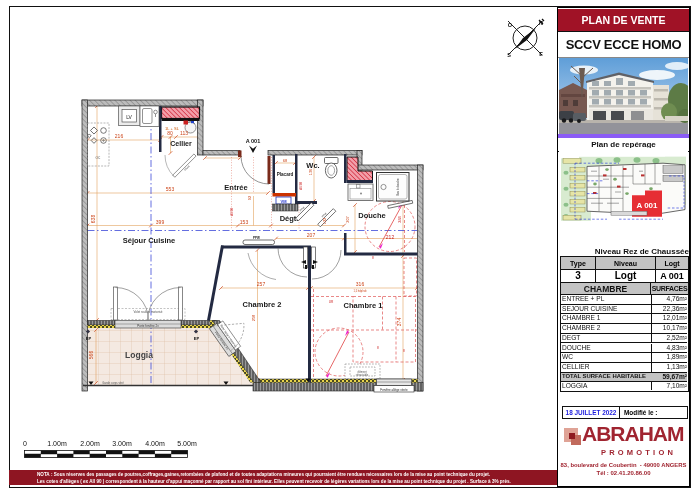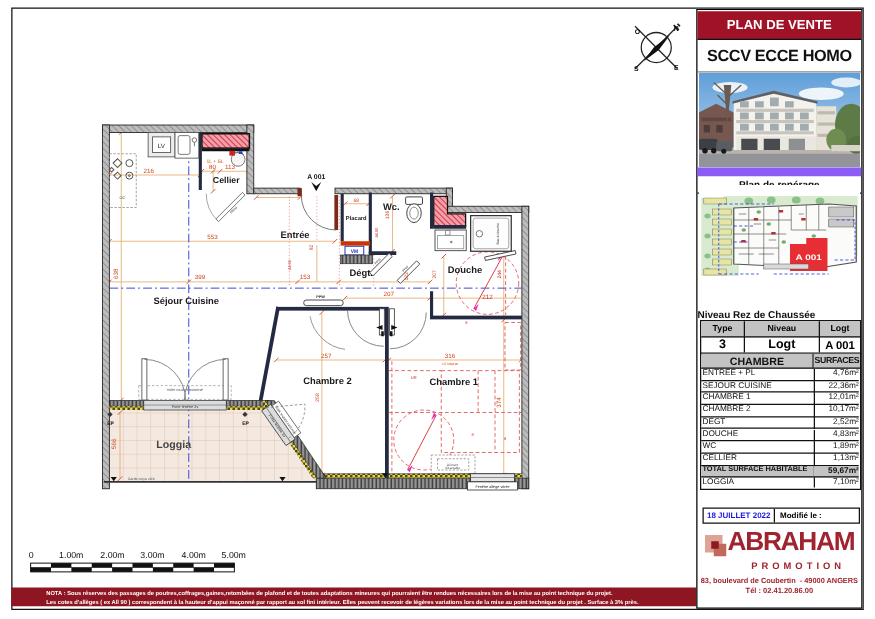--- a/index.html
+++ b/index.html
@@ -514,21 +514,21 @@
       <rect x="106" y="58" width="23" height="5" fill="#d8d4c8"></rect>
 
       <rect x="0" y="53" width="15" height="9" rx="2" fill="#3c4046"></rect>
       <rect x="14" y="55" width="13" height="8" rx="2" fill="#585d63"></rect>
       <ellipse cx="5" cy="62.5" rx="2.2" ry="2.2" fill="#17181a"></ellipse>
       <ellipse cx="12" cy="62.5" rx="2.2" ry="2.2" fill="#17181a"></ellipse>
       <ellipse cx="20" cy="63" rx="2" ry="2" fill="#17181a"></ellipse>
     </svg>
   </div>
 
-  <div class="abs" style="left:0;top:126px;width:131px;height:13px;border-top:7px solid #8b5cf6;border-bottom:1px solid #111;font-weight:bold;font-size:8px;color:#111;text-align:center;line-height:14px;">Plan de repérage</div>
+  <div class="abs" style="left:0;top:126px;width:131px;height:13px;border-top:4px solid #8b5cf6;border-bottom:1px solid #111;font-weight:bold;font-size:8px;color:#111;text-align:center;line-height:14px;">Plan de repérage</div>
 
   <div class="abs" style="left:1px;top:140px;width:129px;height:96px;overflow:hidden;">
     <svg width="129" height="96" viewBox="0 0 129 96">
       <rect x="0" y="0" width="129" height="96" fill="#fff"></rect>
       <g transform="translate(0,4) scale(1,0.8)">
 
       <rect x="2" y="8" width="30" height="78" fill="#d8ebd0"></rect>
       <rect x="20" y="6" width="107" height="18" fill="#d8ebd0"></rect>
       <rect x="106" y="6" width="21" height="60" fill="#d8ebd0"></rect>
       <g fill="#8cc08a">
@@ -581,21 +581,21 @@
       <text x="88" y="70" font-size="8" font-weight="bold" fill="#fff" text-anchor="middle" font-family="Liberation Sans">A 001</text>
 
       <g stroke="#2233dd" stroke-width="0.7" stroke-dasharray="2.5 1.8" fill="none">
         <path d="M16 14 H60 M16 14 V84 M16 84 H48 M110 30 H125 V70 H108 M60 84 H104 M28 36 H44 M28 52 H40"></path>
       </g>
       <rect x="52" y="74" width="36" height="5" fill="#d9d9d9" stroke="#555" stroke-width="0.5"></rect>
       </g>
     </svg>
   </div>
 
-  <div class="abs" style="left:0;top:239px;width:131px;height:11px;font-weight:bold;font-size:8px;color:#111;text-align:left;">Niveau Rez de Chaussée</div>
+  <div class="abs" style="left:0;top:239px;width:131px;height:11px;font-weight:bold;font-size:8px;color:#111;text-align:right;">Niveau Rez de Chaussée</div>
 
   <div class="abs" style="left:2px;top:248px;width:127px;height:26px;border:1px solid #111;">
     <div class="abs" style="left:0;top:0;width:127px;height:12px;background:#c3c3c3;border-bottom:1px solid #111;"></div>
     <div class="abs" style="left:0;top:0;width:34px;height:12px;border-right:1px solid #111;font-weight:bold;font-size:7px;text-align:center;line-height:13px;">Type</div>
     <div class="abs" style="left:35px;top:0;width:59px;height:12px;border-right:1px solid #111;font-weight:bold;font-size:7px;text-align:center;line-height:13px;">Niveau</div>
     <div class="abs" style="left:95px;top:0;width:32px;height:12px;font-weight:bold;font-size:7px;text-align:center;line-height:13px;">Logt</div>
     <div class="abs" style="left:0;top:12px;width:34px;height:13px;border-right:1px solid #111;font-weight:bold;font-size:10px;text-align:center;line-height:14px;">3</div>
     <div class="abs" style="left:35px;top:12px;width:59px;height:13px;border-right:1px solid #111;font-weight:bold;font-size:10px;text-align:center;line-height:14px;">Logt</div>
     <div class="abs" style="left:95px;top:12px;width:32px;height:13px;font-weight:bold;font-size:9px;text-align:center;line-height:14px;">A 001</div>
   </div>

